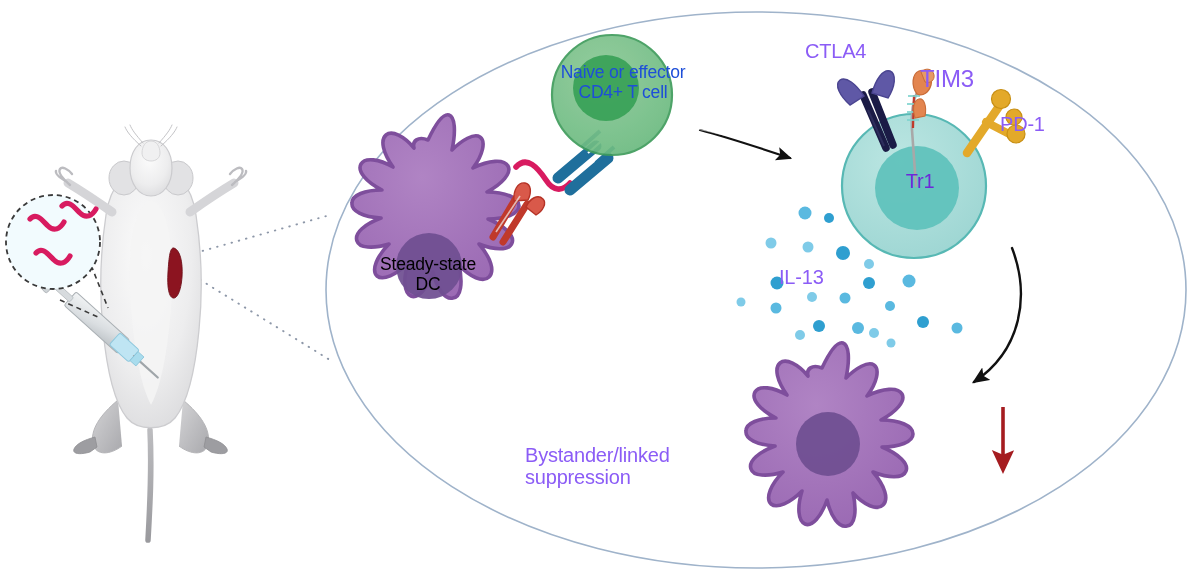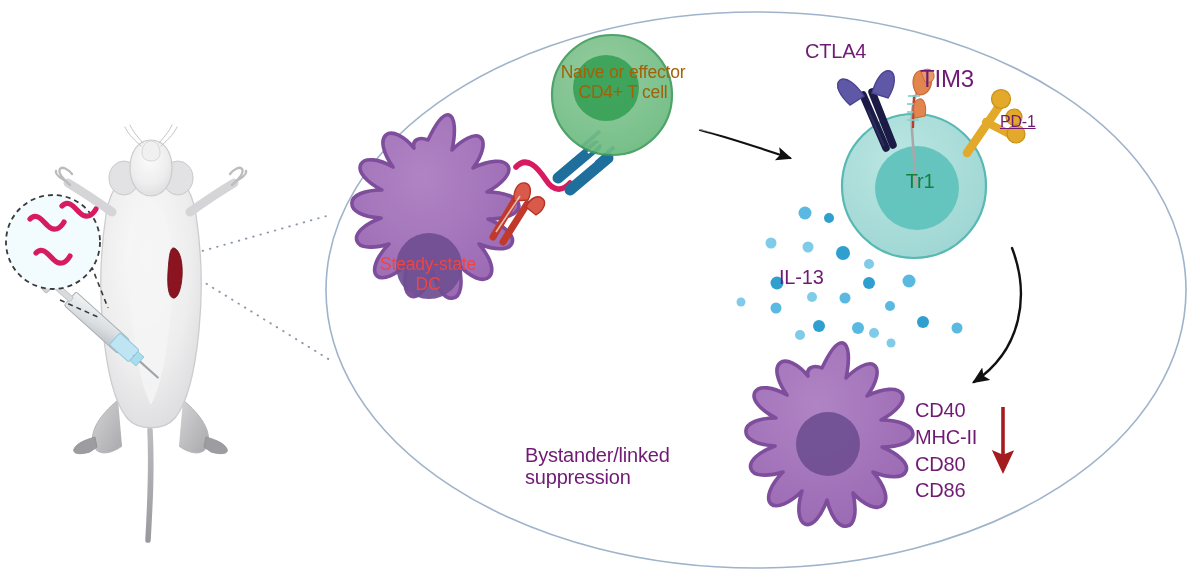--- a/index.html
+++ b/index.html
@@ -22,65 +22,64 @@
   }
   #figure svg.layer {
     position: absolute;
     left: 0;
     top: 0;
     width: 1200px;
     height: 588px;
   }
   .label {
     position: absolute;
-    color: #701a75;
+    color: #8b5cf6;
     font-family: "Liberation Sans", sans-serif;
     white-space: pre;
     line-height: 1.12;
     letter-spacing: -0.2px;
   }
   .lbl-naive {
     left: 539px;
     top: 63px;
     width: 168px;
     text-align: center;
     font-size: 17.5px;
-    color: #a16207;
+    color: #1d4ed8;
   }
   .lbl-dc {
     left: 364px;
     top: 255px;
     width: 128px;
     text-align: center;
     font-size: 17.5px;
-    color: #ef4444;
+    color: #000000;
   }
   .lbl-ctla4 {
     left: 805px;
     top: 40px;
     font-size: 20px;
   }
   .lbl-tim3 {
     left: 920px;
     top: 66px;
     font-size: 24px;
   }
   .lbl-pd1 {
     left: 1000px;
     top: 113px;
-    font-size: 16px;
-    text-decoration: underline;
+    font-size: 20px;
   }
   .lbl-tr1 {
     left: 885px;
     top: 170px;
     width: 70px;
     text-align: center;
     font-size: 20px;
-    color: #15803d;
+    color: #6d28d9;
   }
   .lbl-il10 {
     left: 779px;
     top: 266px;
     font-size: 20px;
   }
   .lbl-bystander {
     left: 525px;
     top: 444px;
     width: 222px;
@@ -355,18 +354,14 @@
 
   <div class="label lbl-pd1">PD-1</div>
 
   <div class="label lbl-tr1">Tr1</div>
 
   <div class="label lbl-il10">IL-13</div>
 
   <div class="label lbl-bystander">Bystander/linked
 suppression</div>
 
-  <div class="label lbl-markers">CD40
-MHC-II
-CD80
-CD86</div>
 
 </div>
 
 </body></html>

